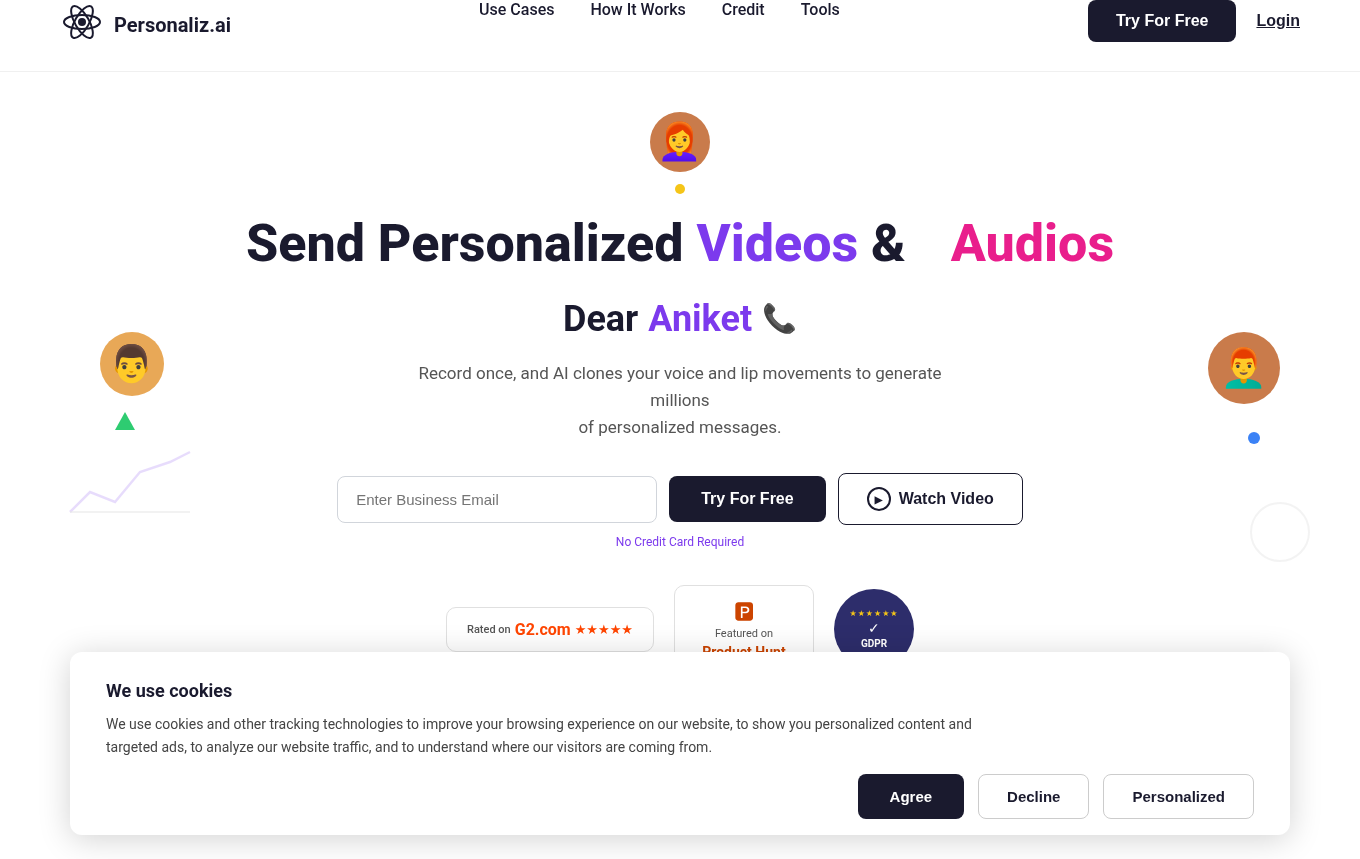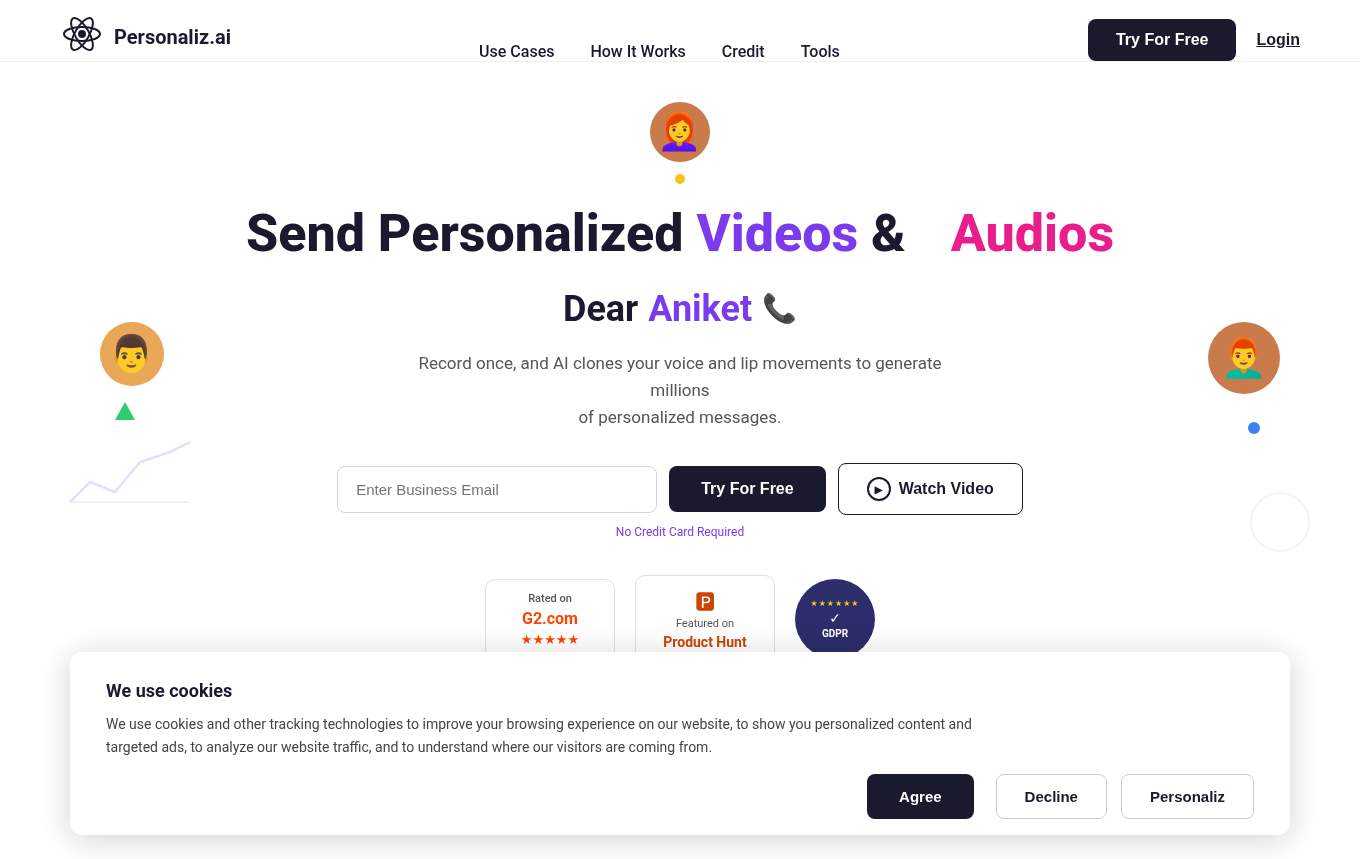--- a/index.html
+++ b/index.html
@@ -5,24 +5,24 @@
     * { box-sizing: border-box; margin: 0; padding: 0; }
     body {
       font-family: -apple-system, BlinkMacSystemFont, 'Segoe UI', Roboto, sans-serif;
       background: #fff;
       overflow-x: hidden;
     }
 
     
     nav {
       display: flex;
-      align-items: flex-end;
+      align-items: flex-start;
       justify-content: space-between;
       padding: 0 60px;
-      height: 62px;
+      height: 72px;
       border-bottom: 1px solid #f0f0f0;
       position: relative;
       z-index: 10;
       background: #fff;
     }
     .nav-logo {
       display: flex;
       align-items: center;
       gap: 10px;
       text-decoration: none;
@@ -207,21 +207,21 @@
       display: flex;
       align-items: center;
       gap: 20px;
       justify-content: center;
     }
     .badge-g2 {
       border: 1.5px solid #e0e0e0;
       border-radius: 10px;
       padding: 12px 20px;
       display: flex;
-      flex-direction: column;
+      flex-direction: row;
       align-items: center;
       gap: 4px;
       min-width: 130px;
     }
     .badge-g2-top {
       font-size: 11px;
       color: #555;
       font-weight: 500;
     }
     .g2-label {
@@ -388,21 +388,20 @@
     }
     .btn-decline {
       background: #fff;
       color: #1a1a2e;
       border: 1.5px solid #ccc;
       border-radius: 8px;
       padding: 13px 28px;
       font-size: 15px;
       font-weight: 600;
       cursor: pointer;
-      margin-left: 8px;
     }
     .btn-preferences {
       background: #fff;
       color: #1a1a2e;
       border: 1.5px solid #ccc;
       border-radius: 8px;
       padding: 13px 28px;
       font-size: 15px;
       font-weight: 600;
       cursor: pointer;
@@ -513,15 +512,15 @@
     </div>
   </div>
 </section>
 
 <div class="cookie-banner">
   <div class="cookie-title">We use cookies</div>
   <div class="cookie-text">We use cookies and other tracking technologies to improve your browsing experience on our website, to show you personalized content and targeted ads, to analyze our website traffic, and to understand where our visitors are coming from.</div>
   <div class="cookie-actions">
     <button class="btn-agree">Agree</button>
     <button class="btn-decline">Decline</button>
-    <button class="btn-preferences">Personaliz</button>
+    <button class="btn-preferences">Personalized</button>
   </div>
 </div>
 
 </body></html>

